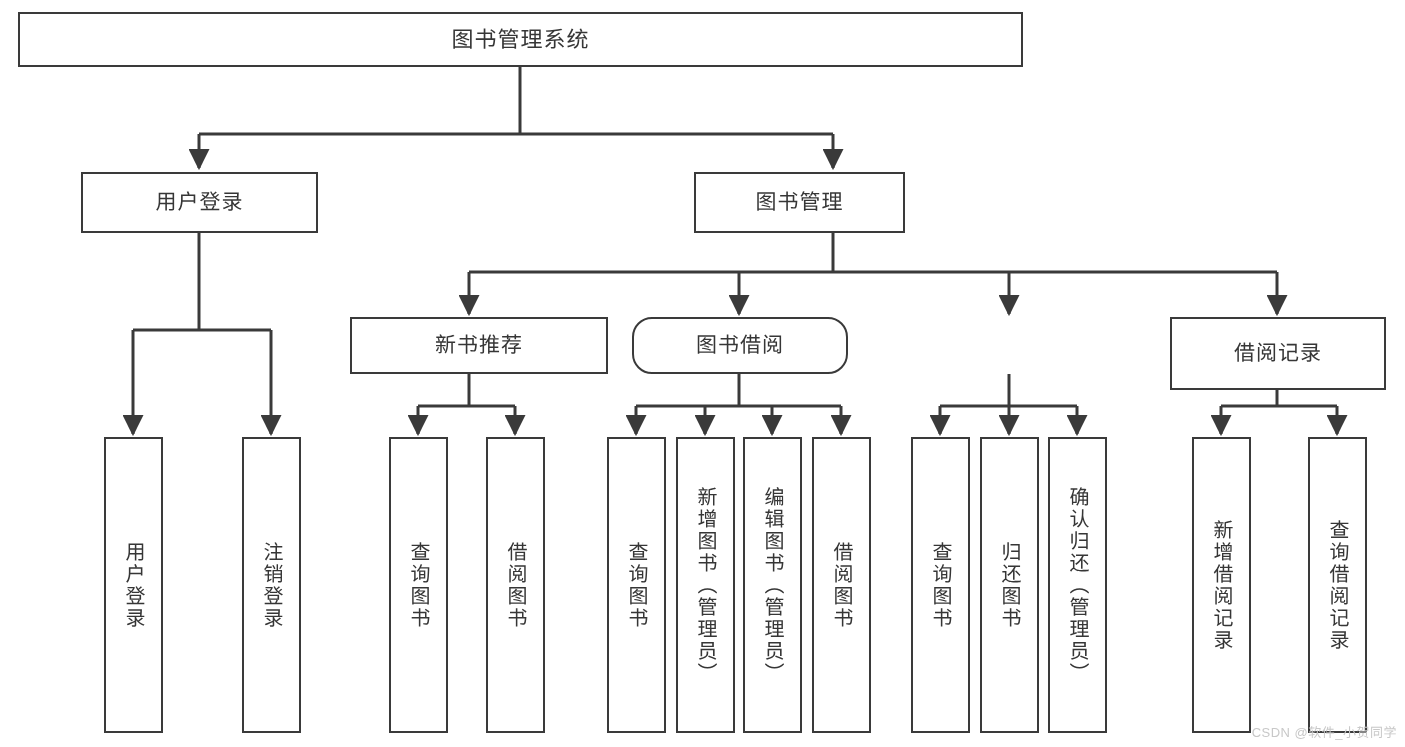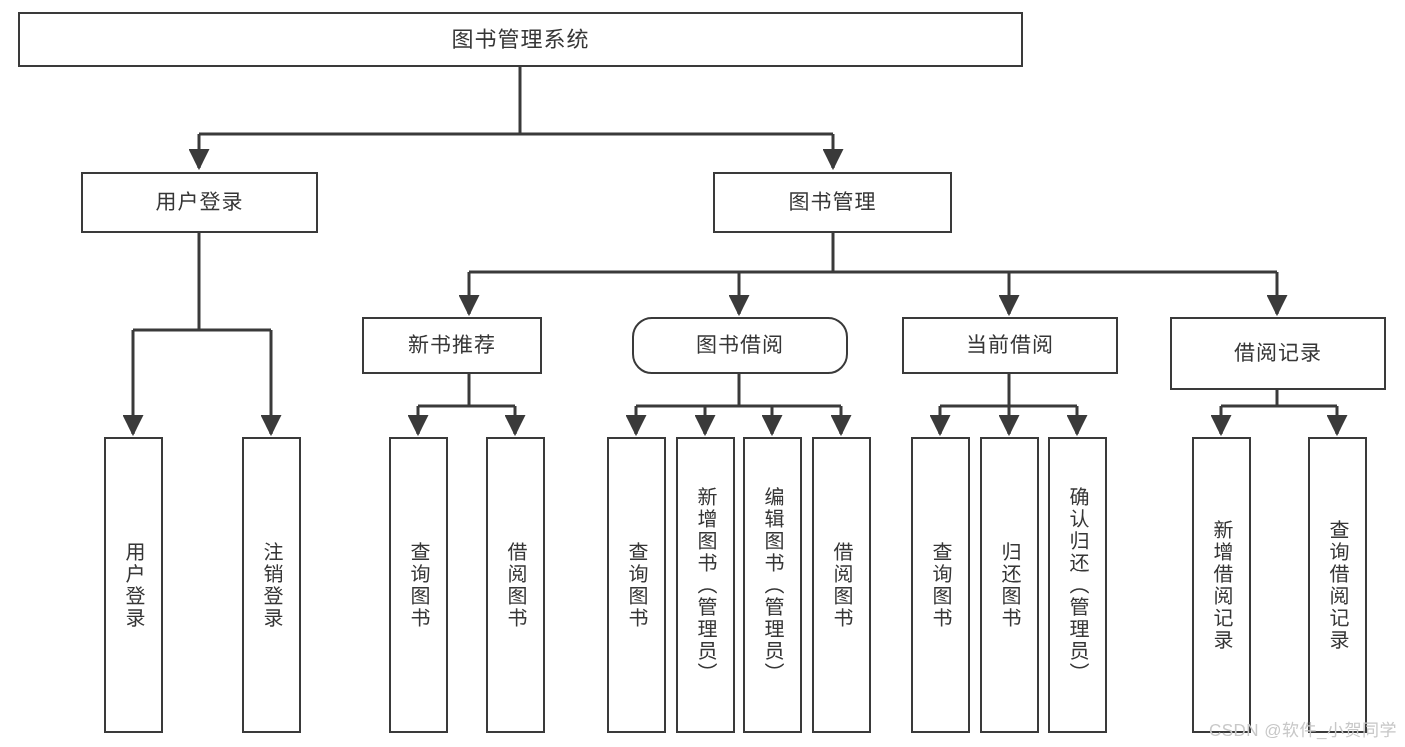--- a/index.html
+++ b/index.html
@@ -52,21 +52,21 @@
     letter-spacing: 2px;
     line-height: 1.05;
   }
   .node.root .node-label {
     font-size: 22px;
   }
   .watermark {
     position: absolute;
     right: 8px;
     bottom: 6px;
-    font-size: 17px;
+    font-size: 13px;
     color: #c8c8c8;
     letter-spacing: 0.5px;
     z-index: 5;
     white-space: nowrap;
   }
 </style>
 </head>
 <body>
 
 <div id="diagram-canvas">
@@ -122,35 +122,32 @@
   </svg>
 
   <div class="node root" style="left:18px; top:12px; width:1005px; height:55px;">
     <span class="node-label">图书管理系统</span>
   </div>
 
   <div class="node" style="left:81px; top:172px; width:237px; height:61px;">
     <span class="node-label">用户登录</span>
   </div>
 
-  <div class="node" style="left:713px; top:172px; width:239px; height:61px;">
+  <div class="node" style="left:694px; top:172px; width:211px; height:61px;">
     <span class="node-label">图书管理</span>
   </div>
 
-  <div class="node" style="left:362px; top:317px; width:180px; height:57px;">
+  <div class="node" style="left:350px; top:317px; width:258px; height:57px;">
     <span class="node-label">新书推荐</span>
   </div>
 
   <div class="node" style="left:632px; top:317px; width:216px; height:57px;border-radius:20px;">
     <span class="node-label">图书借阅</span>
   </div>
 
-  <div class="node" style="left:902px; top:317px; width:216px; height:57px;">
-    <span class="node-label">当前借阅</span>
-  </div>
 
   <div class="node" style="left:1170px; top:317px; width:216px; height:73px;">
     <span class="node-label">借阅记录</span>
   </div>
 
   <div class="node vertical" style="left:104px; top:437px; width:59px; height:296px;">
     <span class="node-label">用户登录</span>
   </div>
 
   <div class="node vertical" style="left:242px; top:437px; width:59px; height:296px;">

